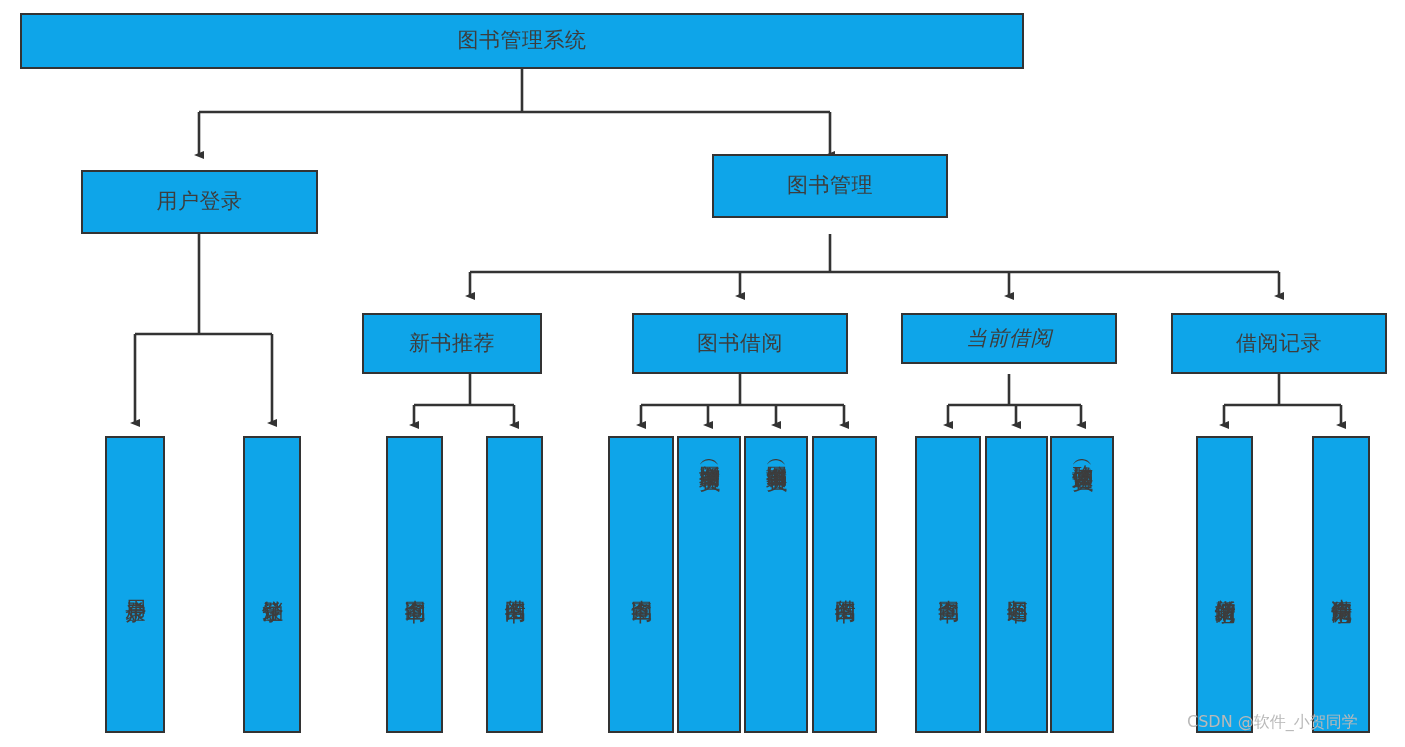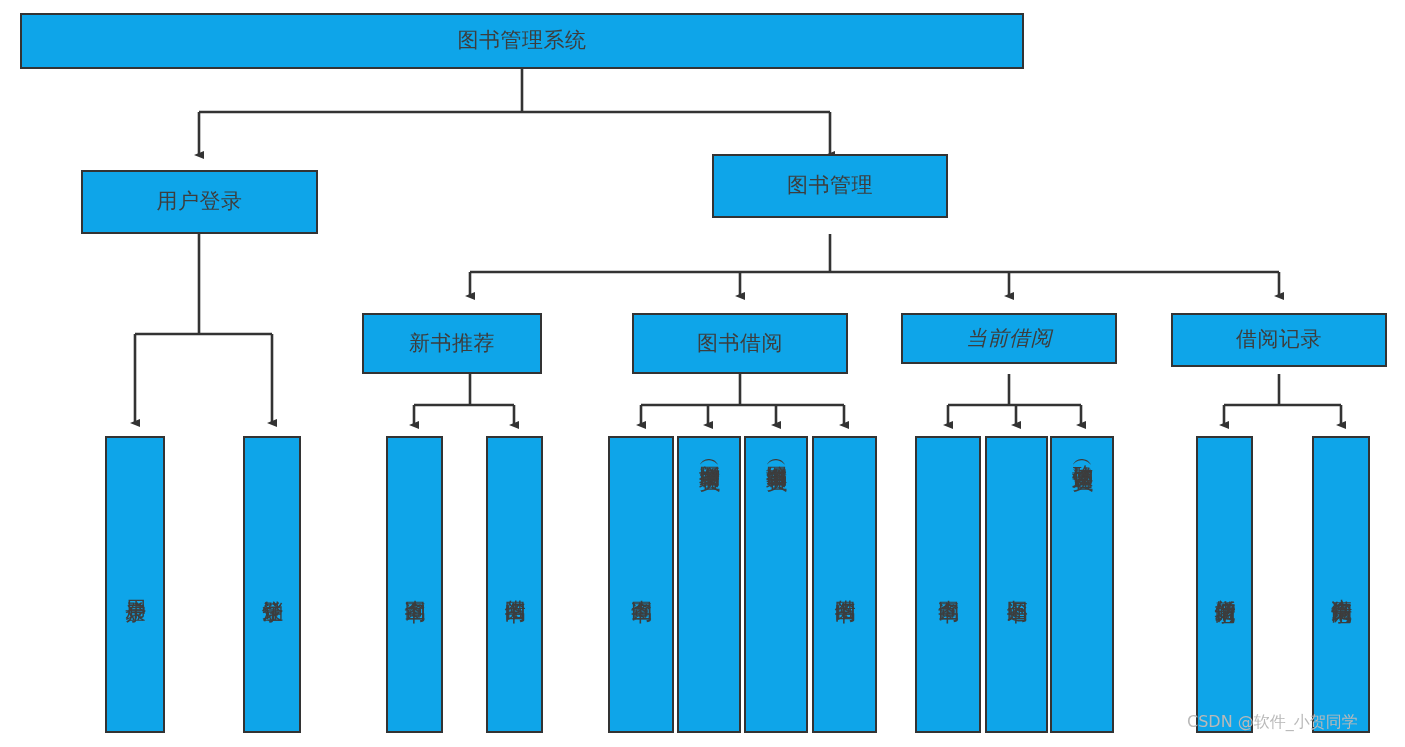--- a/index.html
+++ b/index.html
@@ -137,21 +137,21 @@
 
   <div class="node" style="left:362px; top:313px; width:180px; height:61px;">
     <span class="label">新书推荐</span>
   </div>
   <div class="node" style="left:632px; top:313px; width:216px; height:61px;">
     <span class="label">图书借阅</span>
   </div>
   <div class="node" style="left:901px; top:313px; width:216px; height:51px;font-style:italic;">
     <span class="label">当前借阅</span>
   </div>
-  <div class="node" style="left:1171px; top:313px; width:216px; height:54px;">
+  <div class="node" style="left:1171px; top:313px; width:216px; height:61px;">
     <span class="label">借阅记录</span>
   </div>
 
   <div class="node vertical v-mid" style="left:105px; top:436px; width:60px; height:297px;">
     <span class="label">用户登录</span>
   </div>
   <div class="node vertical v-mid" style="left:243px; top:436px; width:58px; height:297px;">
     <span class="label">注销登录</span>
   </div>
 

